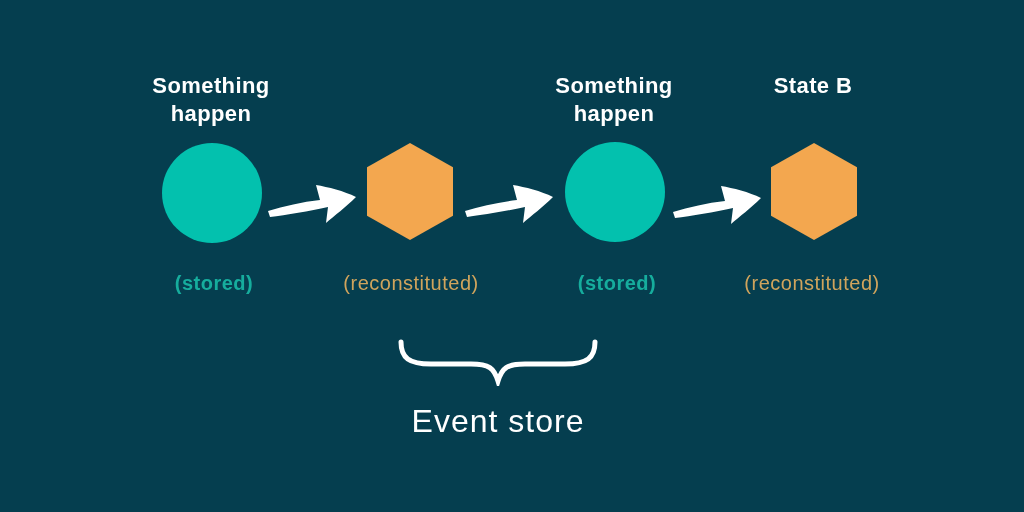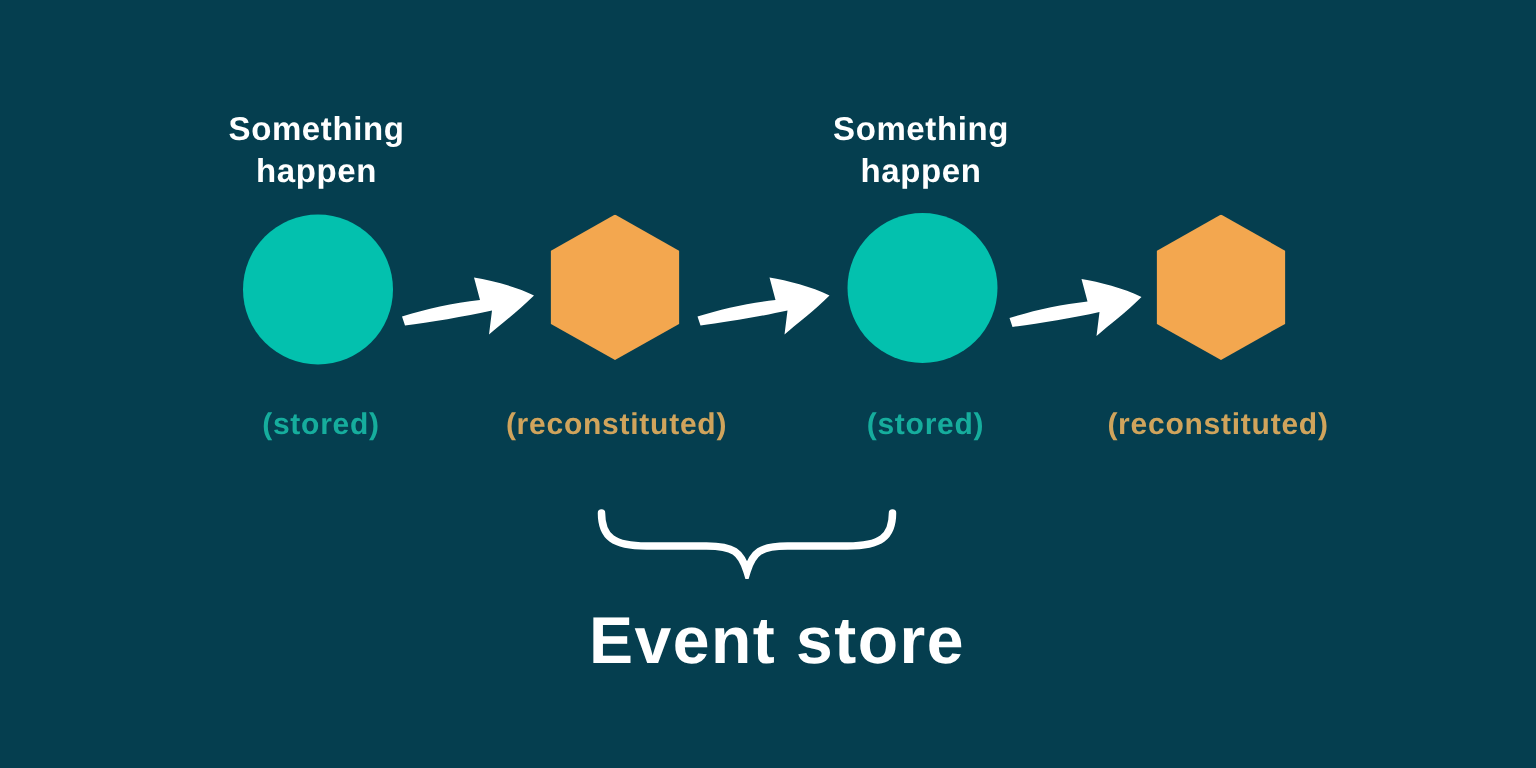--- a/index.html
+++ b/index.html
@@ -48,43 +48,43 @@
   .arrow-svg { position: absolute; width: 96px; height: 58px; }
   .caption {
     position: absolute;
     transform: translateX(-50%);
     font-size: 20px;
     font-weight: 400;
     letter-spacing: 0.5px;
     white-space: nowrap;
   }
   .caption.stored { color: var(--stored-text); font-weight: bold; }
-  .caption.reconstituted { color: var(--reconstituted-text); font-weight: bold; }
+  .caption.reconstituted { color: var(--reconstituted-text); }
   .brace-svg { position: absolute; left: 393px; top: 336px; width: 210px; height: 50px; }
   .footer-label {
     position: absolute;
     left: 498px; top: 403px;
     transform: translateX(-50%);
     color: var(--heading-text);
-    font-size: 44px;
-    font-weight: 700;
+    font-size: 32px;
+    font-weight: 400;
     letter-spacing: 1px;
     white-space: nowrap;
-    margin-left: 20px;
   }
 </style>
 </head>
 <body>
 
 <div class="canvas">
 
   <div class="top-label" style="left:211px; top:72px;">Something
 happen</div>
   <div class="top-label" style="left:614px; top:72px;">Something
 happen</div>
+  <div class="top-label" style="left:813px; top:72px;">State B</div>
 
   <div class="shape circle" style="left:162px; top:143px;"></div>
   <div class="shape hexagon" style="left:367px; top:143px;"></div>
   <div class="shape circle" style="left:565px; top:142px;"></div>
   <div class="shape hexagon" style="left:771px; top:143px;"></div>
 
   <svg class="arrow-svg" style="left:266px; top:171px;" viewBox="0 0 96 58" aria-hidden="true">
     <path d="M2,40 C18,35 36,31 54,29 L50,14 C62,16 78,20 90,26 C80,36 68,45 60,52 L62,36 C44,40 20,44 4,46 Z" fill="var(--arrow)"></path>
   </svg>
   <svg class="arrow-svg" style="left:463px; top:171px;" viewBox="0 0 96 58" aria-hidden="true">

